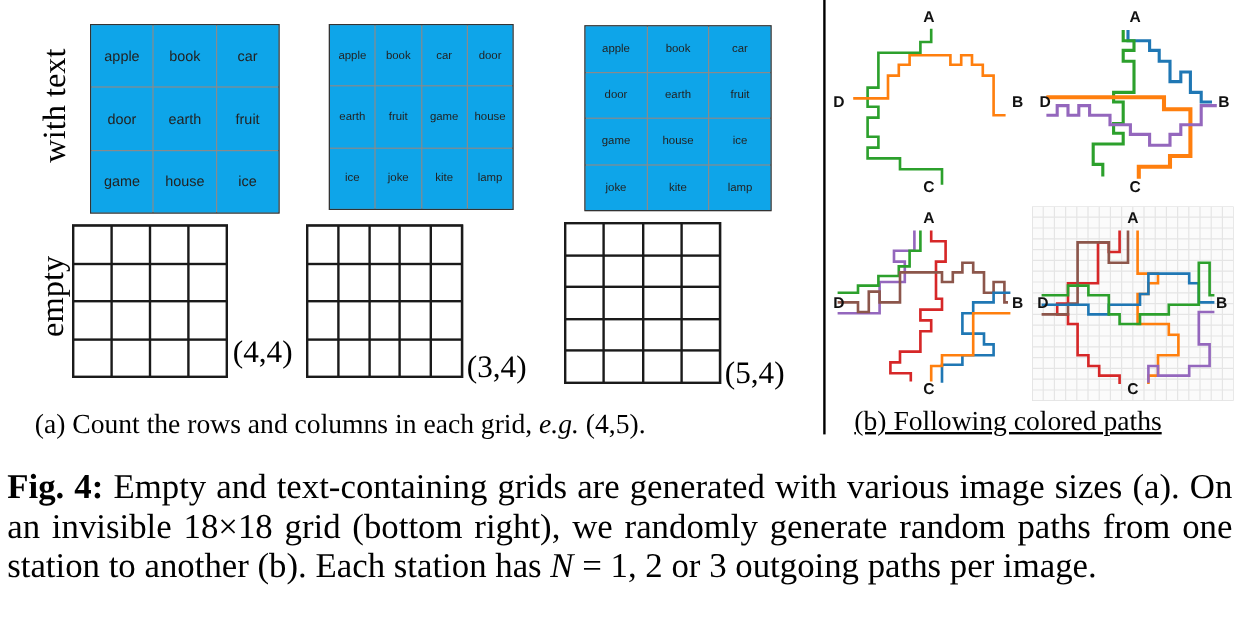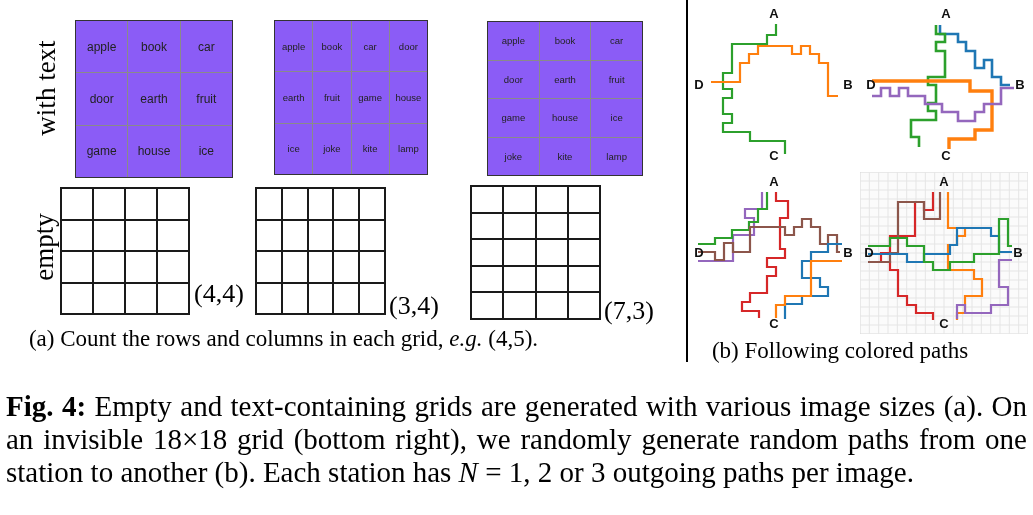--- a/index.html
+++ b/index.html
@@ -3,35 +3,35 @@
 <meta charset="utf-8">
 <style>
   html,body{margin:0;padding:0;background:#ffffff;}
   body{width:1033px;height:515px;font-family:"Liberation Serif",serif;color:#000;}
   .fig{position:relative;width:1033px;height:515px;background:#fff;overflow:hidden;}
 
   
   .panel-a{position:absolute;left:0;top:0;width:686px;height:370px;}
   .rot{position:absolute;transform:translate(-50%,-50%) rotate(-90deg);font-size:27px;white-space:nowrap;color:#000;}
   .tgrid{position:absolute;display:grid;background:#8a8a8a;gap:1px;border:1.5px solid #333;box-sizing:border-box;}
-  .tcell{background:#8b5cf6;display:flex;align-items:center;justify-content:center;
+  .tcell{background:#0ea5e9;display:flex;align-items:center;justify-content:center;
          font-family:"Liberation Sans",sans-serif;color:#222;}
   .egrid{position:absolute;display:grid;background:#1a1a1a;gap:2px;border:2px solid #1a1a1a;box-sizing:border-box;}
   .ecell{background:#fff;}
   .size-label{position:absolute;font-size:26px;}
   .cap{position:absolute;font-size:23px;text-align:center;}
-  .cap-a{left:0;top:326px;width:567px;}
+  .cap-a{left:0;top:341px;width:567px;}
   .divider{position:absolute;left:686px;top:0;width:1.5px;height:362px;background:#000;}
 
   
   .panel-b{position:absolute;left:688px;top:0;width:345px;height:370px;}
   .path-panel{position:absolute;width:168px;height:162px;}
   .path-panel svg{display:block;}
   .station{font-family:"Liberation Sans",sans-serif;font-weight:bold;font-size:13px;fill:#111;}
-  .cap-b{left:0;top:338px;width:304px;}
+  .cap-b{left:0;top:338px;width:304px;text-decoration:underline;}
 
   
   .fig-caption{position:absolute;left:6px;top:390px;width:1021px;margin:0;
                font-size:29px;line-height:33px;text-align:justify;}
   .fig-caption b{font-weight:bold;}
   .mathn{font-style:italic;}
   i{font-style:italic;}
 </style>
 </head>
 <body>
@@ -140,21 +140,21 @@
         <div class="ecell"></div>
         <div class="ecell"></div>
         <div class="ecell"></div>
         <div class="ecell"></div>
         <div class="ecell"></div>
         <div class="ecell"></div>
       </div>
 
     <div class="size-label" style="left:194px;top:279px;">(4,4)</div>
     <div class="size-label" style="left:389px;top:291px;">(3,4)</div>
-    <div class="size-label" style="left:604px;top:296px;">(7,3)</div>
+    <div class="size-label" style="left:604px;top:296px;">(5,4)</div>
 
     <div class="cap cap-a"><span>(a) Count the rows and columns in each grid, </span><i>e.g.</i><span> (4,5).</span></div>
   </section>
 
   <div class="divider"></div>
 
   <section class="panel-b">
     <div class="path-panel" style="left:2px;top:4px;">
         <svg viewBox="0 0 168 162" width="168" height="162">
           <polyline points="86,20 86,31 77,31 77,40 42,40 42,69 33,69 33,85 42,85 42,94 33,94 33,110 42,110 42,119 33,119 33,128 60,128 60,137 95,137 95,150" fill="none" stroke="#2ca02c" stroke-width="2.2"></polyline>

